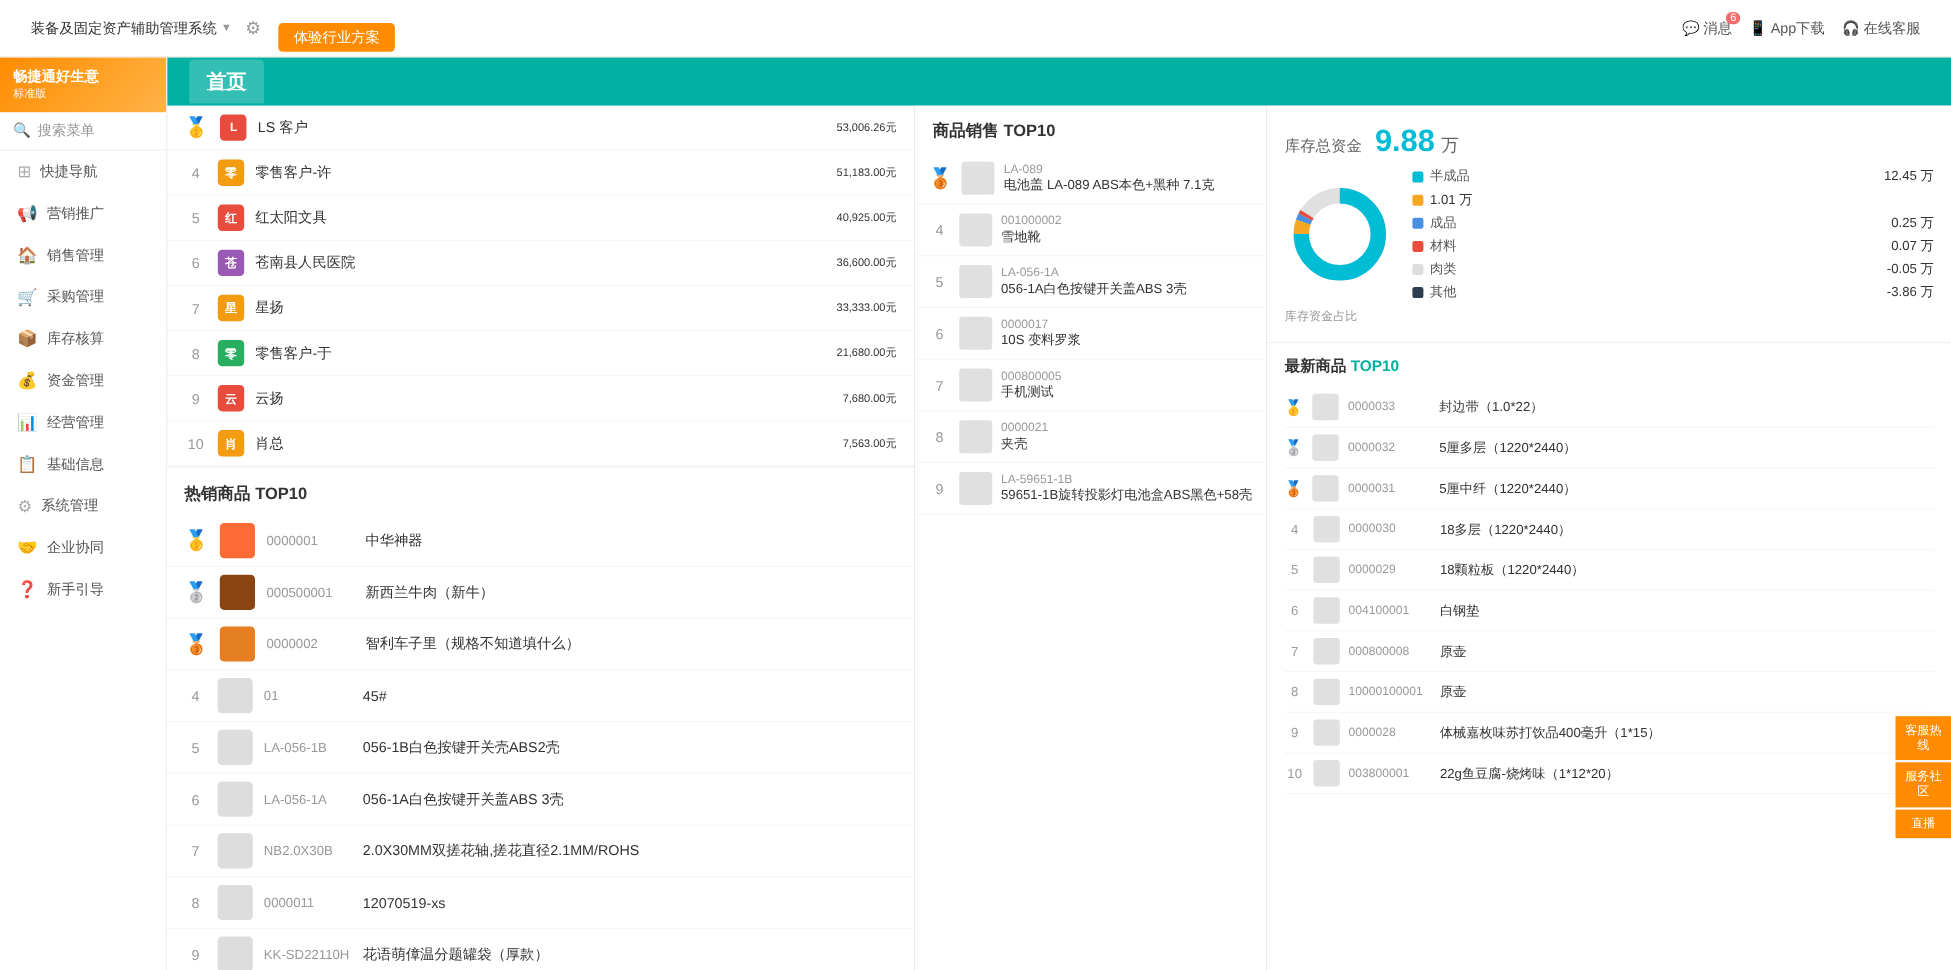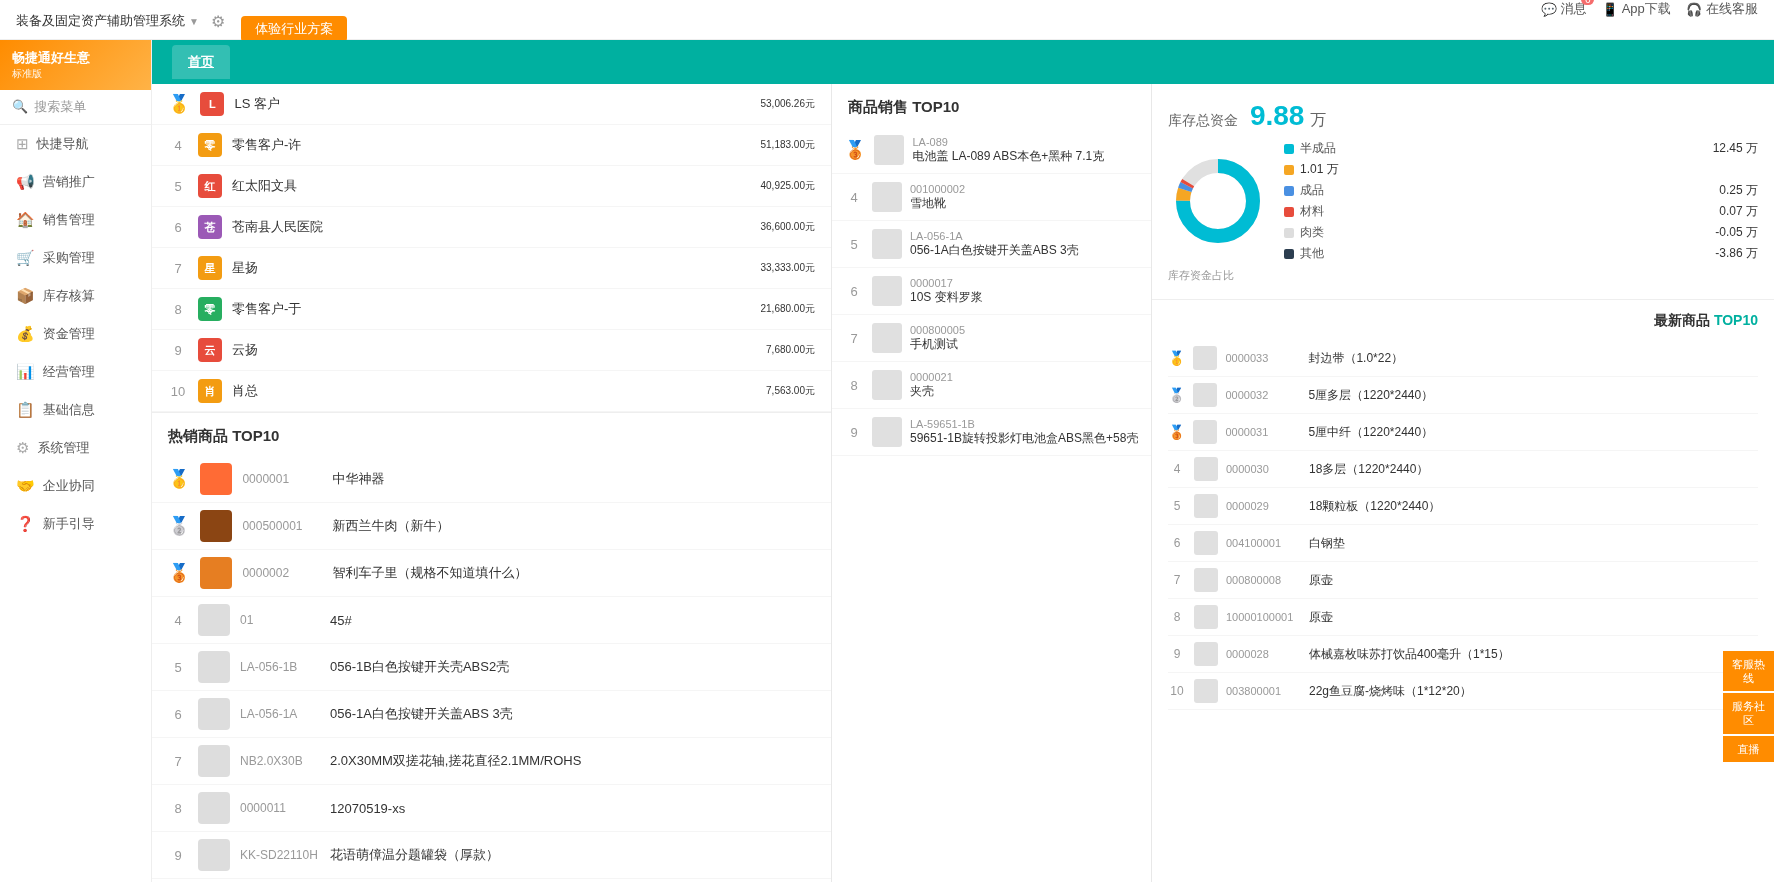--- a/index.html
+++ b/index.html
@@ -1,24 +1,24 @@
 <!DOCTYPE html>
 <html><head>
   <meta charset="utf-8">
   <style>
     * { box-sizing: border-box; margin: 0; padding: 0; }
     body { font-family: 'Microsoft YaHei', Arial, sans-serif; font-size: 13px; background: #f5f5f5; display: flex; flex-direction: column; height: 882px; overflow: hidden; }
 
     
     .top-bar {
-      height: 40px;
+      height: 52px;
       background: #fff;
       display: flex;
-      align-items: flex-start;
-      padding: 0 16px;
+      align-items: center;
+      padding: 0 28px;
       border-bottom: 1px solid #eee;
       flex-shrink: 0;
     }
     .top-bar-left {
       display: flex;
       align-items: center;
       gap: 8px;
     }
     .system-selector {
       display: flex;
@@ -132,21 +132,21 @@
     .content-header {
       background: #00b0a0;
       height: 44px;
       display: flex;
       align-items: center;
       padding: 0 20px;
       flex-shrink: 0;
     }
     .content-header .tab {
       color: #fff;
-      font-size: 13px;
+      font-size: 18px;
       font-weight: bold;
       padding: 8px 16px;
       background: rgba(255,255,255,0.2);
       border-radius: 4px 4px 0 0;
       cursor: pointer;
       text-decoration: underline;
     }
 
     .content-body {
       flex: 1;
@@ -322,21 +322,20 @@
     .latest-products {
       background: #fff;
       flex: 1;
       padding: 12px 16px;
     }
     .latest-title {
       font-size: 14px;
       font-weight: bold;
       color: #333;
       margin-bottom: 10px;
-      text-align: right;
     }
     .latest-title .highlight { color: #00b0a0; }
     .latest-item {
       display: flex;
       align-items: center;
       padding: 6px 0;
       border-bottom: 1px solid #f5f5f5;
       gap: 8px;
     }
     .latest-rank { width: 18px; color: #999; font-size: 12px; text-align: center; }

